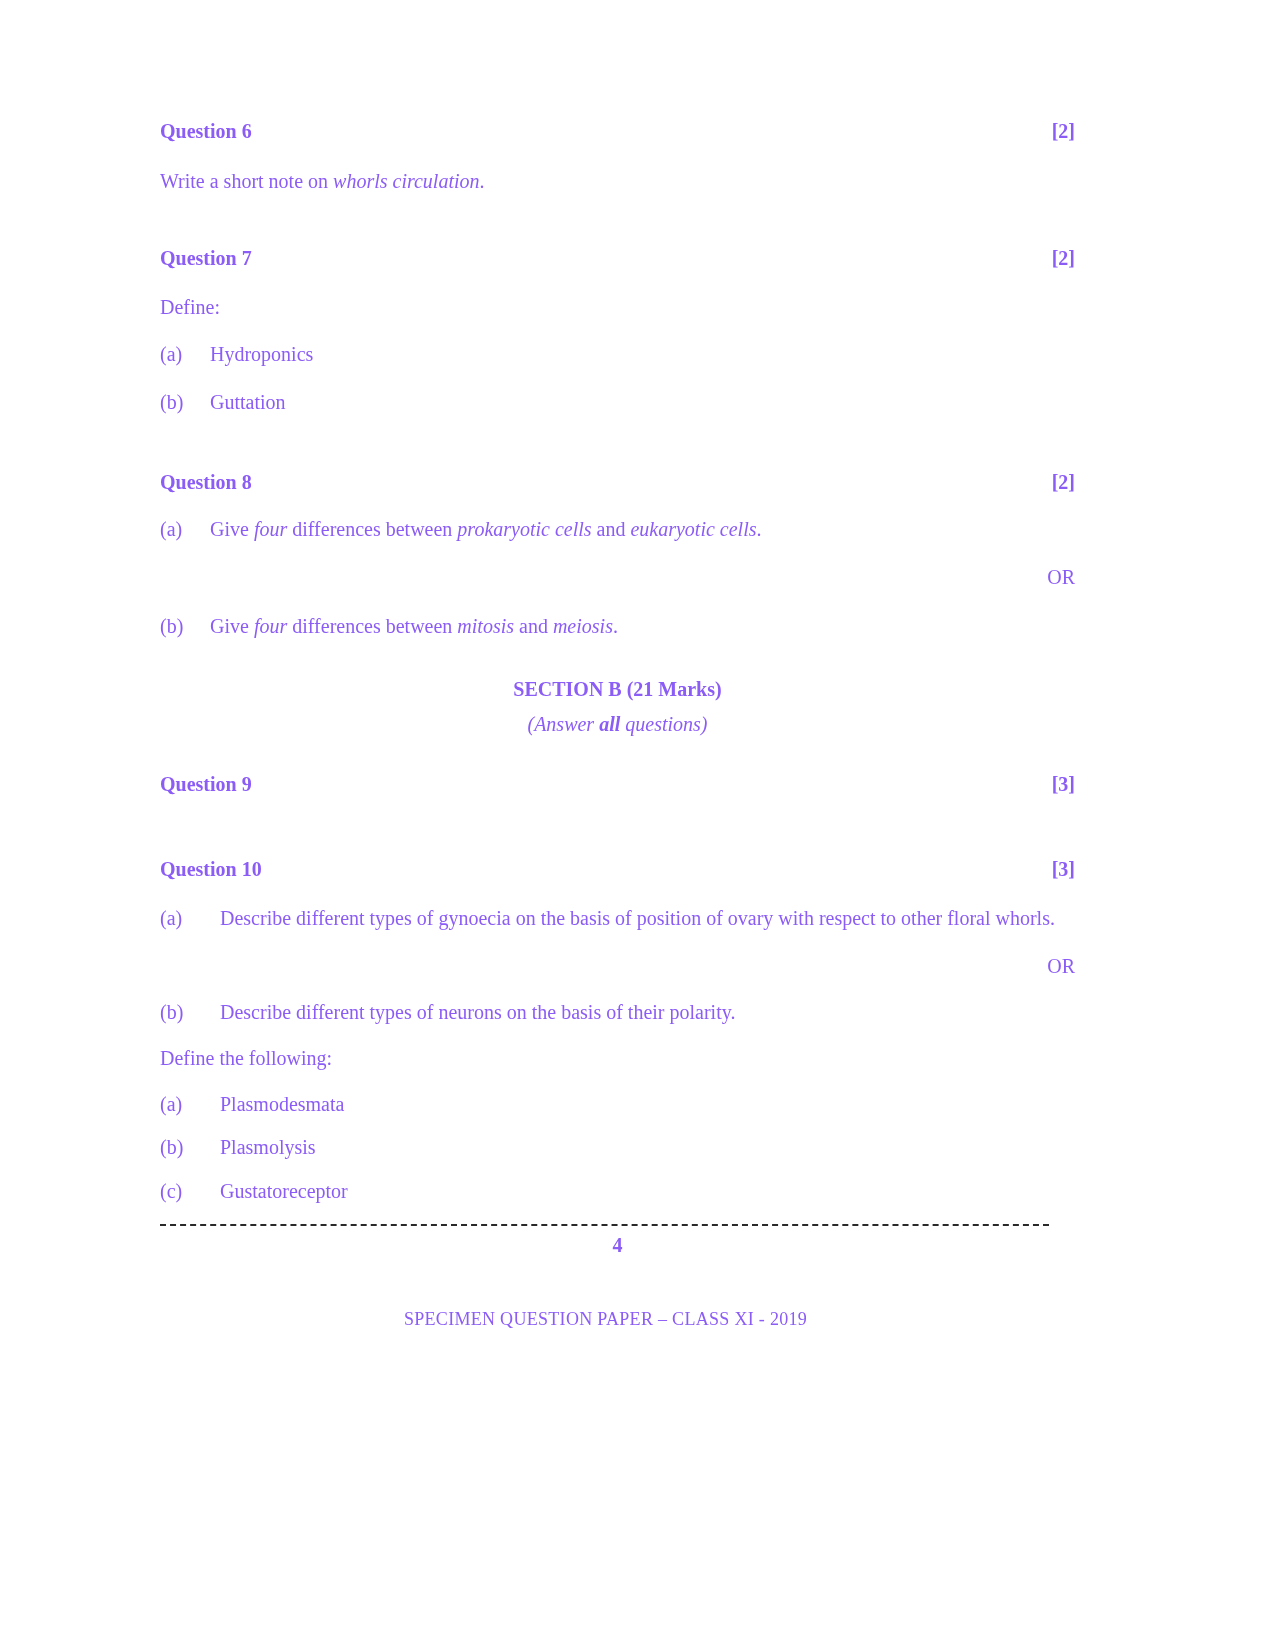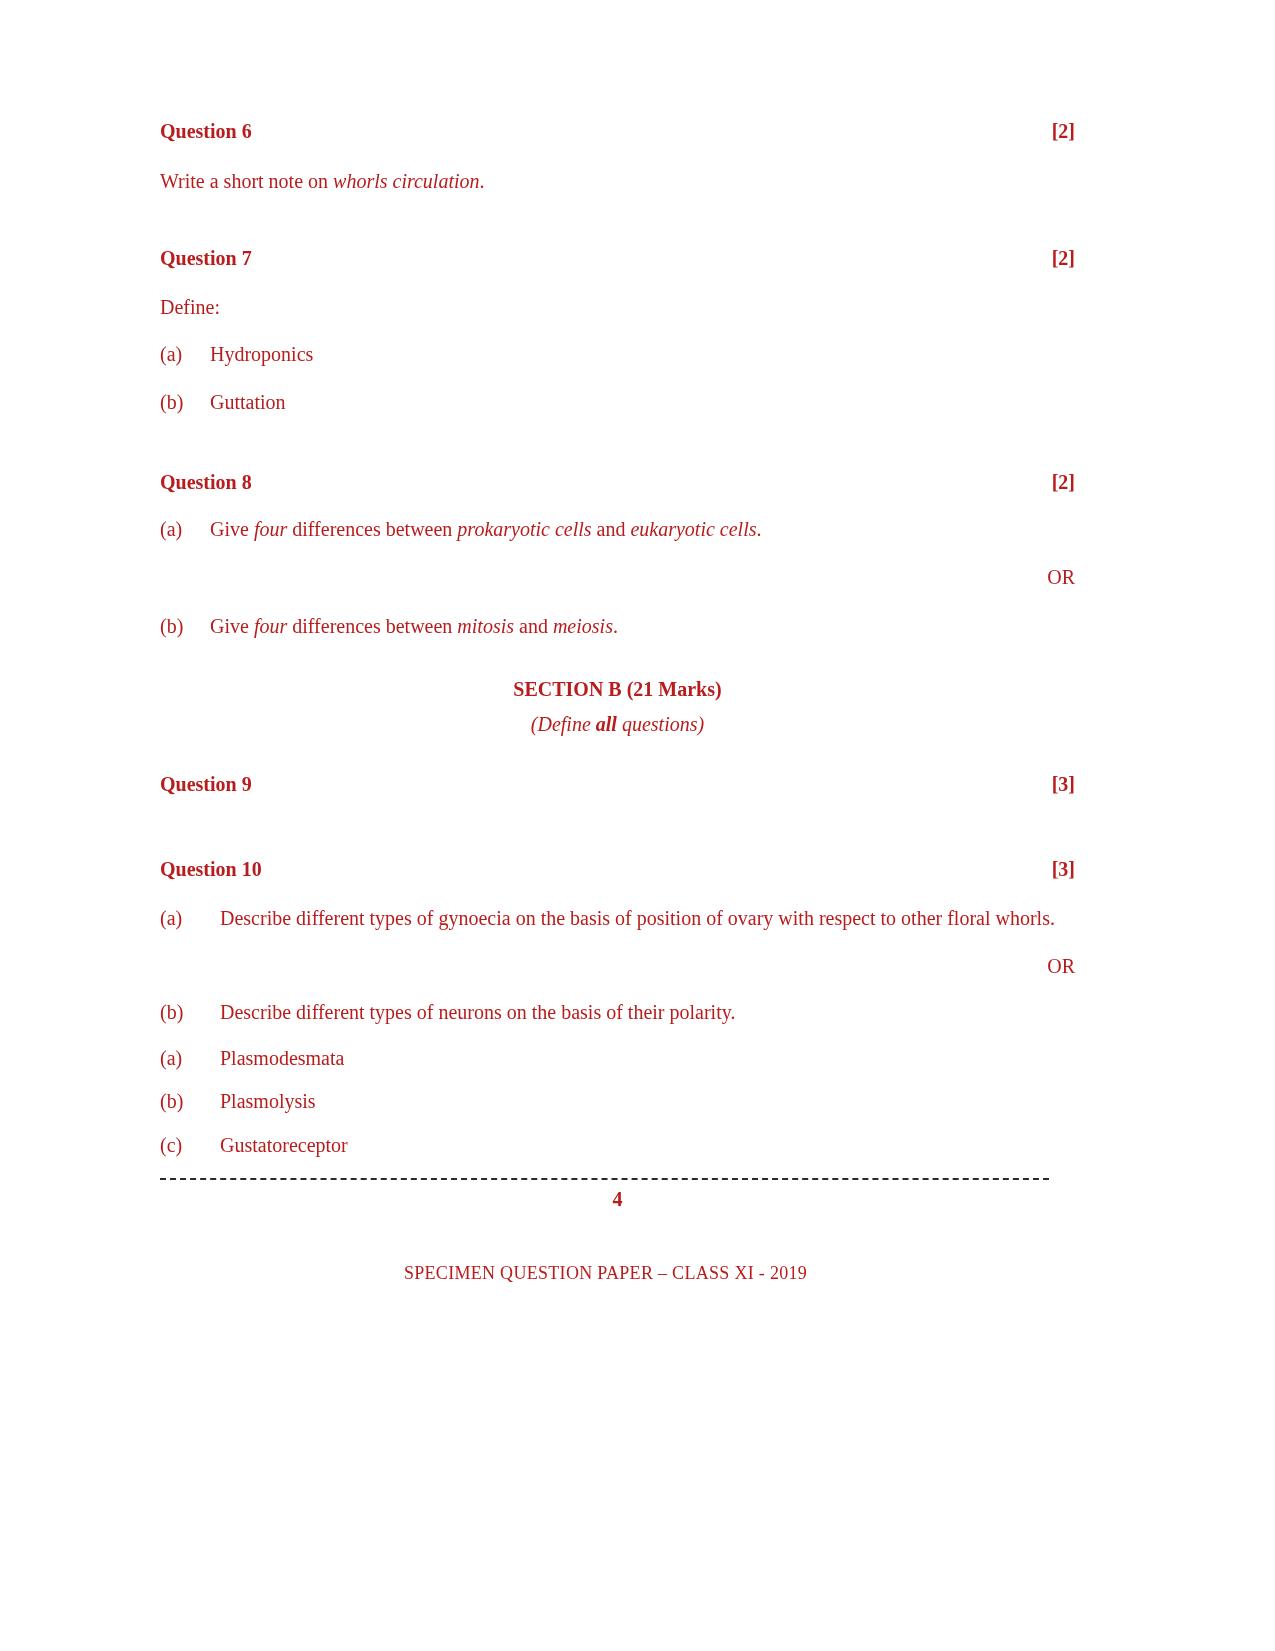--- a/index.html
+++ b/index.html
@@ -8,21 +8,21 @@
     background: #ffffff;
   }
   .page {
     position: relative;
     width: 1275px;
     height: 1651px;
     background: #ffffff;
     font-family: "Liberation Serif", "DejaVu Serif", serif;
     font-size: 20px;
     line-height: 26px;
-    color: #b91c1c;
+    color: #8b5cf6;
     overflow: hidden;
   }
   .content {
     position: absolute;
     left: 160px;
     top: 118px;
     width: 915px;
   }
   .content p, .content div { margin: 0; }
   .q-header {
@@ -88,41 +88,42 @@
       <span class="label">(a)</span>
       <span><span>Give </span><span class="seg-italic">four</span><span> differences between </span><span class="seg-italic">prokaryotic cells</span><span> and </span><span class="seg-italic">eukaryotic cells</span><span>.</span></span>
     </div>
     <div class="or-sep" style="margin-top:22px">OR</div>
     <div class="q-item" style="margin-top:23px">
       <span class="label">(b)</span>
       <span><span>Give </span><span class="seg-italic">four</span><span> differences between </span><span class="seg-italic">mitosis</span><span> and </span><span class="seg-italic">meiosis</span><span>.</span></span>
     </div>
 
     <div class="center bold" style="margin-top:37px">SECTION B (21 Marks)</div>
-    <div class="center" style="margin-top:9px"><span class="seg-italic">(Define </span><span class="seg-bold-italic">all</span><span class="seg-italic"> questions)</span></div>
+    <div class="center" style="margin-top:9px"><span class="seg-italic">(Answer </span><span class="seg-bold-italic">all</span><span class="seg-italic"> questions)</span></div>
 
     <div class="q-header" style="margin-top:34px">
       <span>Question 9</span>
       <span>[3]</span>
     </div>
 
     <div class="q-header" style="margin-top:59px">
       <span>Question 10</span>
       <span>[3]</span>
     </div>
     <div class="q-item wide" style="margin-top:23px">
       <span class="label">(a)</span>
       <span><span>Describe different types of gynoecia on the basis of position of ovary with respect to other floral whorls.</span></span>
     </div>
     <div class="or-sep" style="margin-top:22px">OR</div>
     <div class="q-item wide" style="margin-top:20px">
       <span class="label">(b)</span>
       <span><span>Describe different types of neurons on the basis of their polarity.</span></span>
     </div>
 
+    <p style="margin-top:20px">Define the following:</p>
     <div class="q-item wide" style="margin-top:20px">
       <span class="label">(a)</span>
       <span><span>Plasmodesmata</span></span>
     </div>
     <div class="q-item wide" style="margin-top:17px">
       <span class="label">(b)</span>
       <span><span>Plasmolysis</span></span>
     </div>
     <div class="q-item wide" style="margin-top:18px">
       <span class="label">(c)</span>

